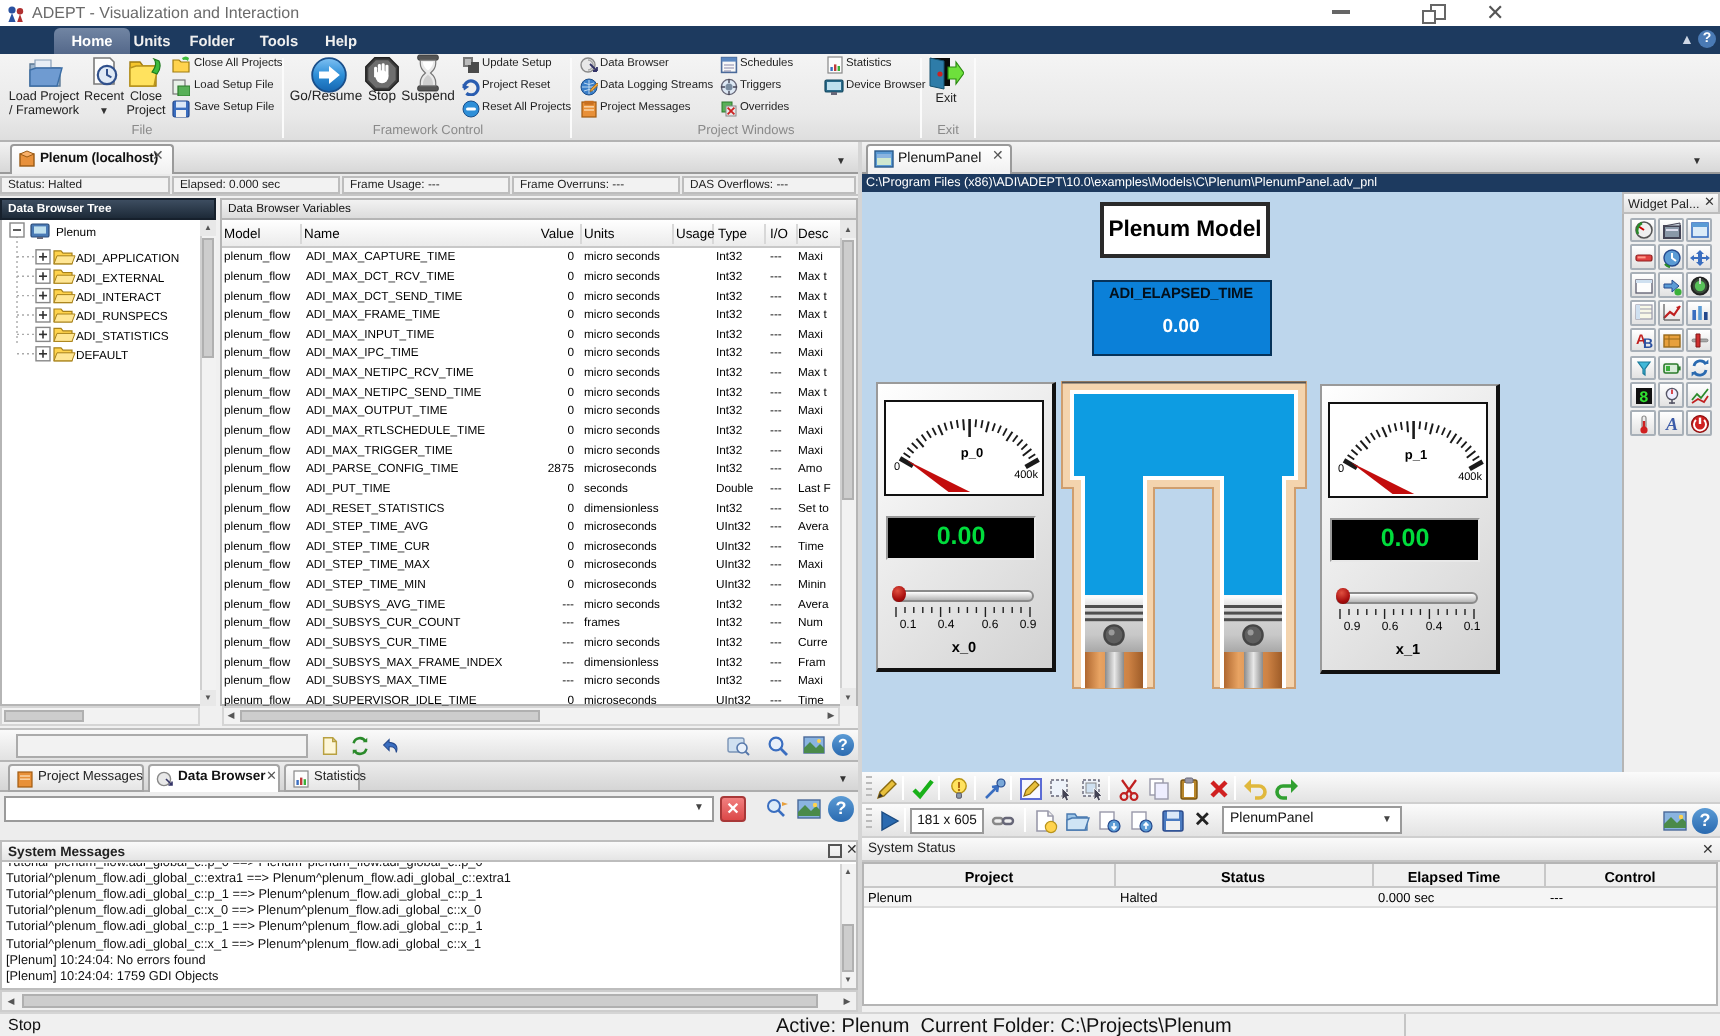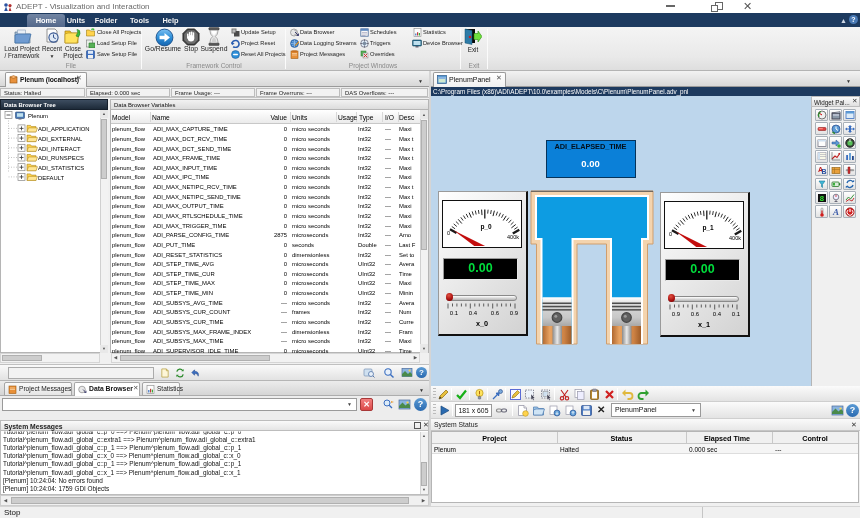--- a/index.html
+++ b/index.html
@@ -531,33 +531,35 @@
     <div class="a" style="left:420px;top:432px;width:8px;height:62px;background:#f2f2f2;border-left:1px solid #d5d5d5;"></div>
     <div class="a" style="left:420px;top:432px;width:8px;height:8px;font-size:4px;color:#555;text-align:center;line-height:8px;">▲</div>
     <div class="a" style="left:420px;top:486px;width:8px;height:8px;font-size:4px;color:#555;text-align:center;line-height:8px;">▼</div>
     <div class="a" style="left:421px;top:462px;width:6px;height:24px;background:#cdcdcd;border:1px solid #b0b0b0;"></div>
     <div class="a" style="left:0;top:495px;width:429px;height:11px;background:#f0f0f0;border:1px solid #cdcdcd;"></div>
     <div class="a" style="left:2px;top:497px;width:7px;height:7px;font-size:4.5px;color:#555;text-align:center;line-height:7px;">◀</div>
     <div class="a" style="left:420px;top:497px;width:7px;height:7px;font-size:4.5px;color:#555;text-align:center;line-height:7px;">▶</div>
     <div class="a" style="left:11px;top:497px;width:398px;height:7px;background:#cdcdcd;border:1px solid #b0b0b0;"></div>
 <div class="a" style="left:0;top:506px;width:860px;height:12px;background:#f0f0f0;border-top:1px solid #d5d5d5;"></div>
 <div class="a" style="left:4px;top:508px;font-size:8px;color:#111;">Stop</div>
+<div class="a" style="left:388px;top:508px;font-size:10px;color:#111;">Active: Plenum&nbsp;&nbsp;Current Folder: C:\Projects\Plenum</div>
 <div class="a" style="left:702px;top:507px;width:1px;height:11px;background:#c5c5c5;"></div>
 <div class="a" style="left:429px;top:71px;width:2px;height:435px;background:#d5d5d5;"></div>
 <div class="a" style="left:433px;top:72px;width:73px;height:15px;background:linear-gradient(#ffffff,#f0f0f0);border:1px solid #9a9a9a;border-bottom:none;border-radius:2px 2px 0 0;"></div>
 <svg class="a" style="left:437px;top:75px" width="10" height="9" viewBox="0 0 10 9">
       <rect x="0.5" y="0.5" width="9" height="8" fill="#5b9bd5" stroke="#2a5a8a" stroke-width="0.7"></rect>
       <rect x="1.5" y="2" width="7" height="5.5" fill="#cfe8cf"></rect>
       <rect x="1.5" y="2" width="7" height="2" fill="#8ab4e0"></rect>
     </svg>
 <div class="a" style="left:449px;top:76px;font-size:7px;color:#111;">PlenumPanel</div>
 <div class="a" style="left:496px;top:74px;font-size:7px;color:#555;">✕</div>
 <div class="a" style="left:846px;top:78px;font-size:5px;color:#333;">▼</div>
 <div class="a" style="left:431px;top:87px;width:429px;height:9px;background:#1d3a5f;color:#fff;font-size:6.3px;padding:1px 0 0 2px;white-space:nowrap;overflow:hidden;">C:\Program Files (x86)\ADI\ADEPT\10.0\examples\Models\C\Plenum\PlenumPanel.adv_pnl</div>
 <div class="a" style="left:431px;top:96px;width:380px;height:290px;background:#bdd6ec;"></div>
+    <div class="a" style="left:550px;top:101px;width:85px;height:28px;background:#fff;border:2px solid #2a2a2a;font-size:11.3px;font-weight:bold;color:#000;text-align:center;line-height:24px;white-space:nowrap;">Plenum Model</div>
     <div class="a" style="left:546px;top:140px;width:90px;height:38px;background:#0b80d8;border:1px solid #06335a;"></div>
 <div class="a" style="left:546px;top:142px;width:89px;text-align:center;font-size:7.4px;font-weight:bold;color:#03101c;letter-spacing:-0.1px;">ADI_ELAPSED_TIME</div>
 <div class="a" style="left:546px;top:158px;width:89px;text-align:center;font-size:9.5px;font-weight:bold;color:#fff;">0.00</div>
 <svg class="a" style="left:525px;top:185px" width="135" height="165" viewBox="0 0 135 165">
       <defs>
         <linearGradient id="tanv" x1="0" y1="0" x2="1" y2="0">
           <stop offset="0" stop-color="#e7bd92"></stop>
           <stop offset="0.5" stop-color="#f9e2c5"></stop>
           <stop offset="1" stop-color="#e7bd92"></stop>
         </linearGradient>

